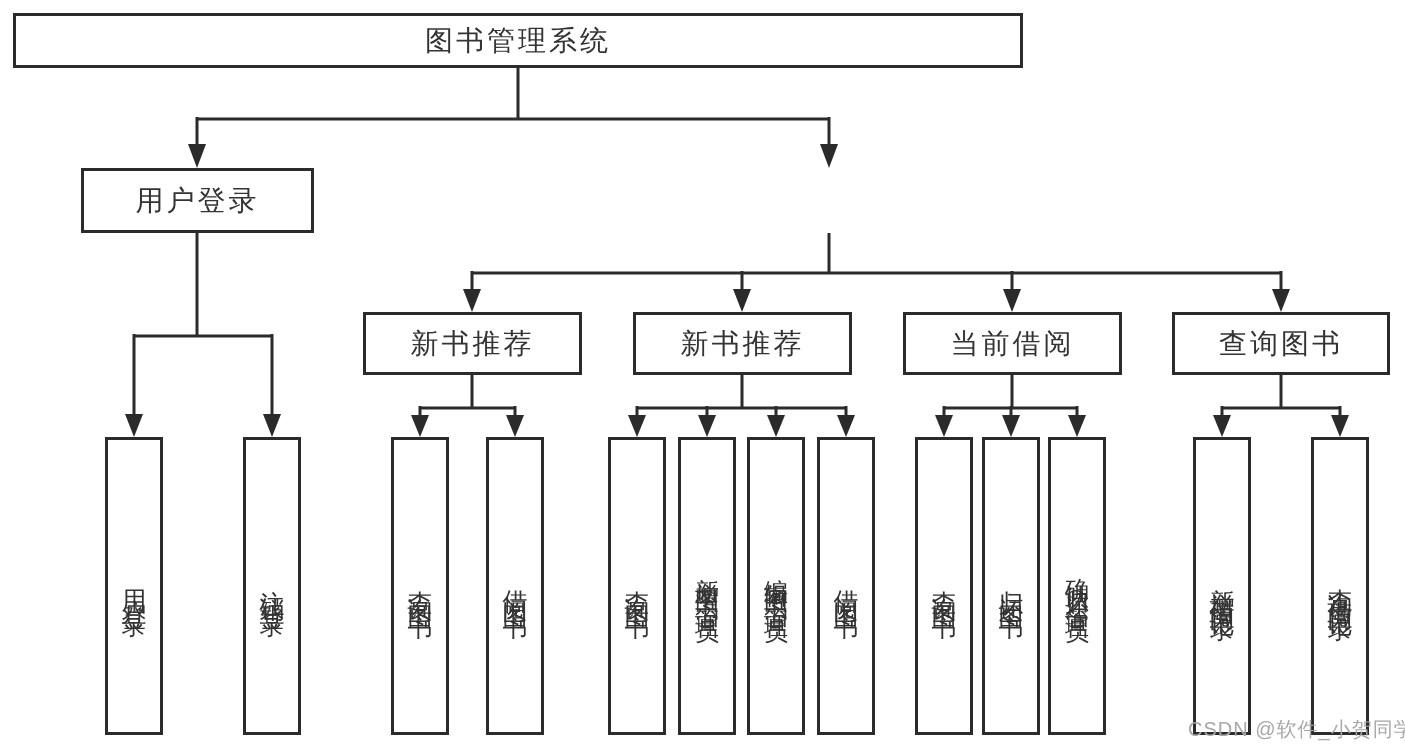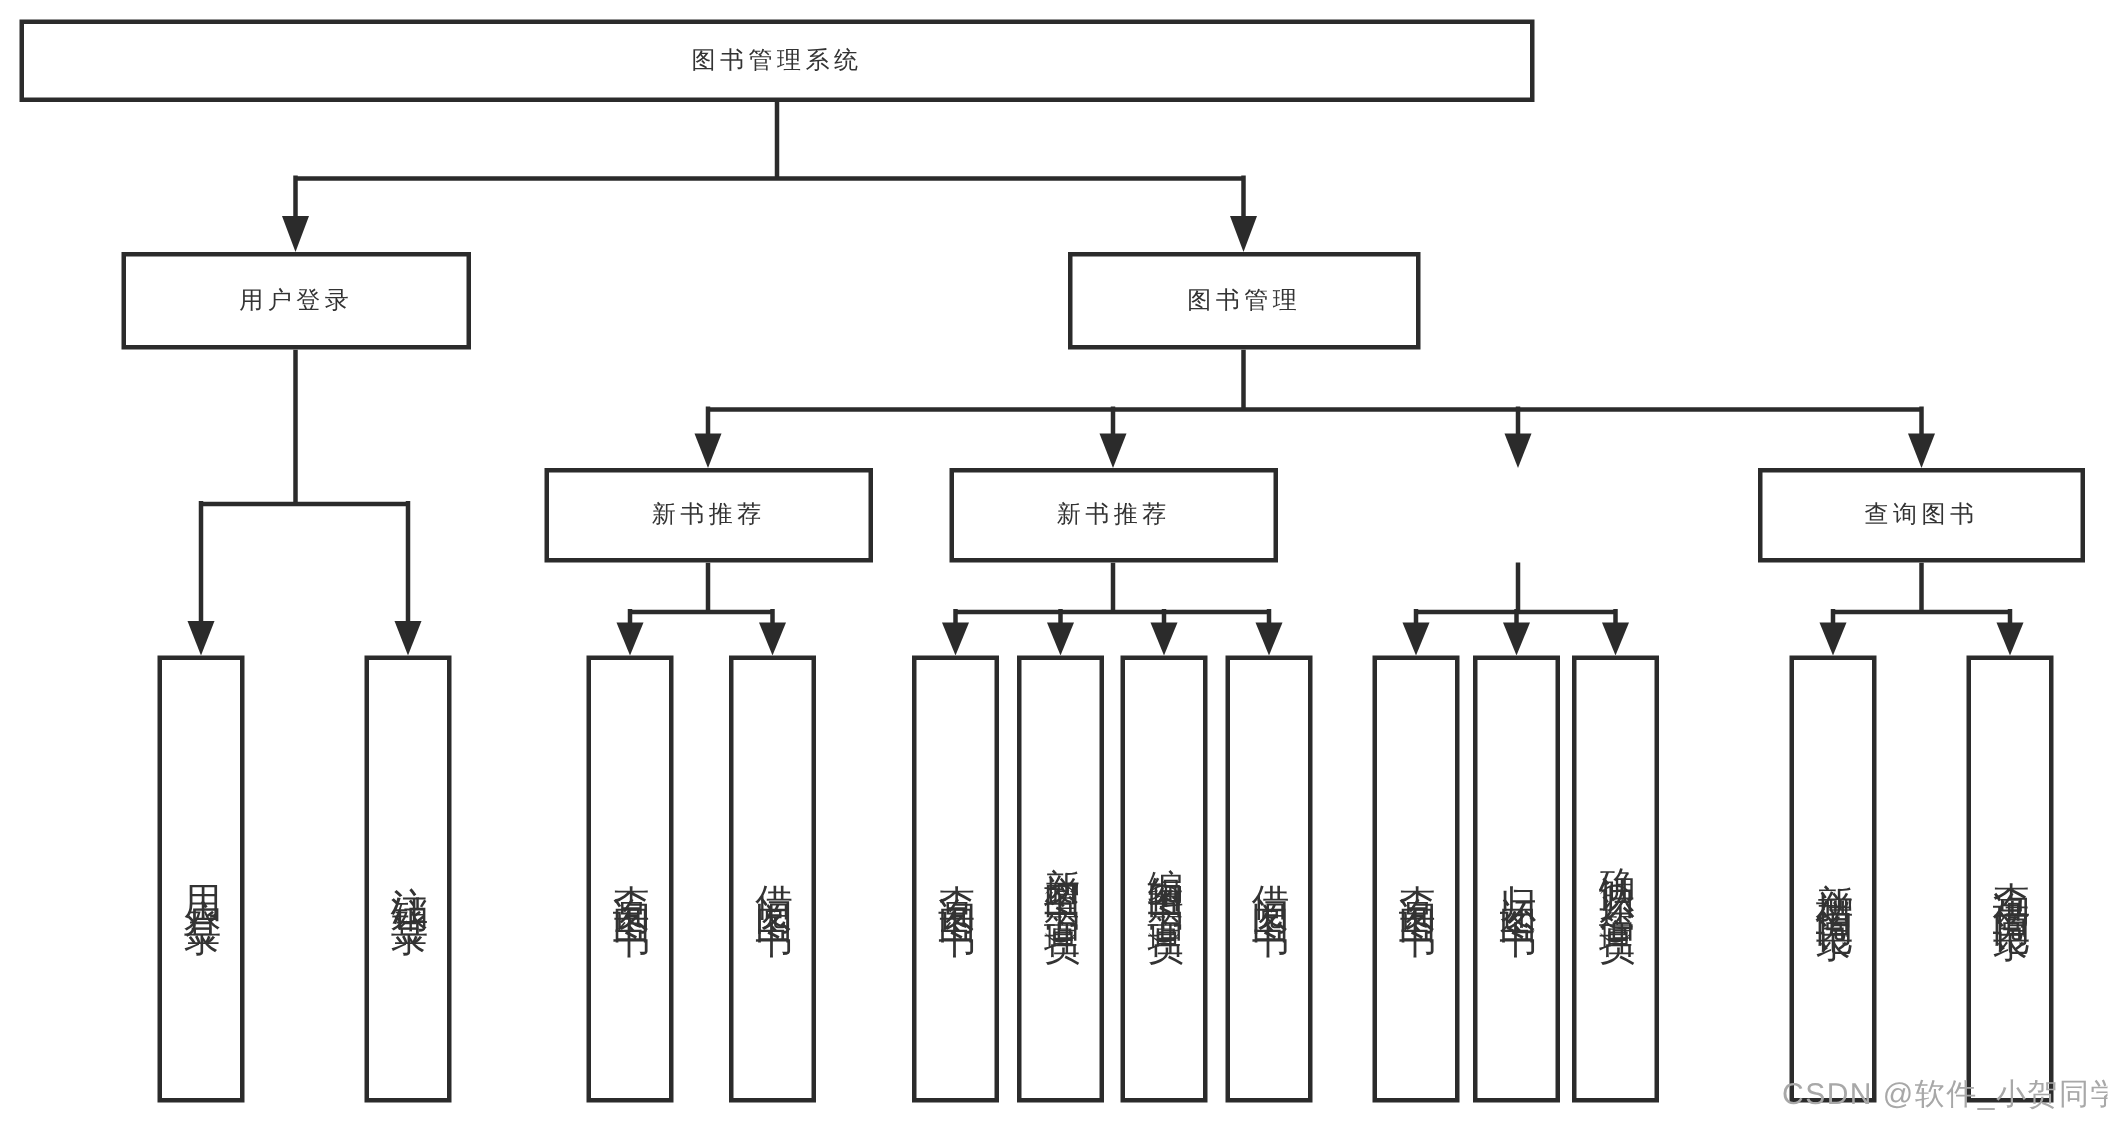--- a/index.html
+++ b/index.html
@@ -22,21 +22,21 @@
   .connectors polygon{fill:var(--c-line);stroke:none;}
   .box{
     position:absolute;
     box-sizing:border-box;
     border:3px solid var(--c-border);
     background:#fff;
     display:flex;align-items:center;justify-content:center;
     color:var(--c-text);
   }
   .h-label{
-    font-size:16px;
+    font-size:28px;
     letter-spacing:3px;
     white-space:nowrap;
     color:var(--c-text);
   }
   .v-label{
     writing-mode:vertical-rl;
     text-orientation:mixed;
     font-size:25px;
     letter-spacing:8px;
     line-height:1;
@@ -134,30 +134,30 @@
     </g>
   </svg>
 
   <div class="box" style="left:13px;top:13px;width:1010px;height:55px">
     <span class="h-label">图书管理系统</span>
   </div>
 
   <div class="box" style="left:81px;top:168px;width:233px;height:65px">
     <span class="h-label">用户登录</span>
   </div>
-  <div class="box" style="left:712px;top:168px;width:235px;height:65px">
-    <span class="h-label">图书管理</span>
-  </div>
 
   <div class="box" style="left:363px;top:312px;width:219px;height:63px">
     <span class="h-label">新书推荐</span>
   </div>
   <div class="box" style="left:633px;top:312px;width:219px;height:63px">
     <span class="h-label">新书推荐</span>
   </div>
+  <div class="box" style="left:903px;top:312px;width:219px;height:63px">
+    <span class="h-label">当前借阅</span>
+  </div>
   <div class="box" style="left:1172px;top:312px;width:218px;height:63px">
     <span class="h-label">查询图书</span>
   </div>
 
   <div class="box" style="left:105px;top:437px;width:58px;height:298px">
     <span class="v-label">用户登录</span>
   </div>
   <div class="box" style="left:243px;top:437px;width:58px;height:298px">
     <span class="v-label">注销登录</span>
   </div>

